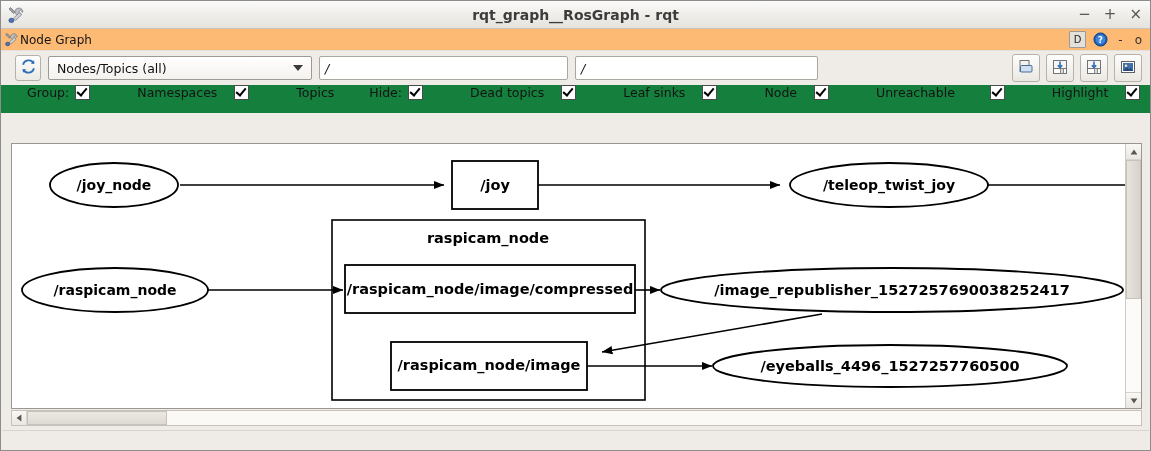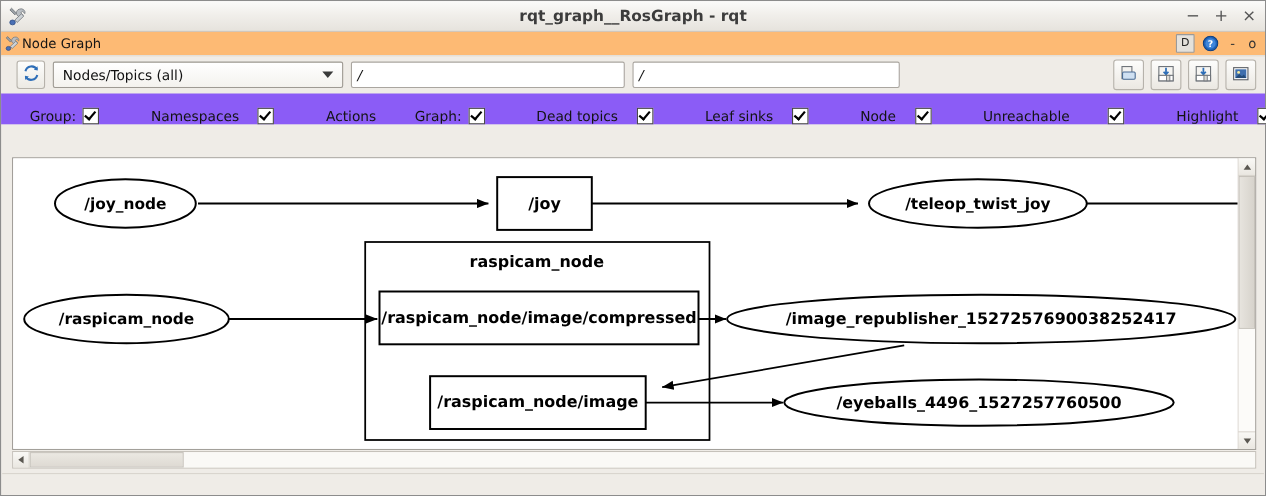--- a/index.html
+++ b/index.html
@@ -128,24 +128,24 @@
     width: 26px; height: 26px;
     border: 1px solid #b6b2ab; border-radius: 3px;
     background: linear-gradient(to bottom,#fdfdfc,#ebe8e2);
     display: flex; align-items: center; justify-content: center;
     flex: 0 0 auto;
   }
 
   
   .optionsrow {
     height: 28px;
-    display: flex; align-items: flex-end;
+    display: flex; align-items: flex-start;
     padding-left: 26px;
     gap: 0px;
-    background: #8b5cf6;
+    background: #15803d;
     font-size: 12.5px;
   }
   .opt-label { color: #131313; margin-right: 6px; }
   .cbx {
     display: flex; align-items: center;
     margin-right: 17px;
   }
   .cbx .box {
     width: 13px; height: 13px;
     border: 1px solid #4a4a4a;
@@ -372,26 +372,26 @@
 
   <div class="optionsrow">
     <span class="opt-label">Group:</span>
 
     <label class="cbx">
       <span class="box checked"></span>
       <span class="lbl">Namespaces</span>
     </label>
     <label class="cbx">
       <span class="box checked"></span>
-      <span class="lbl">Actions</span>
+      <span class="lbl">Topics</span>
     </label>
 
     <span class="vsep"></span>
 
-    <span class="opt-label">Graph:</span>
+    <span class="opt-label">Hide:</span>
 
     <label class="cbx">
       <span class="box checked"></span>
       <span class="lbl">Dead topics</span>
     </label>
     <label class="cbx">
       <span class="box checked"></span>
       <span class="lbl">Leaf sinks</span>
     </label>
     <label class="cbx">

